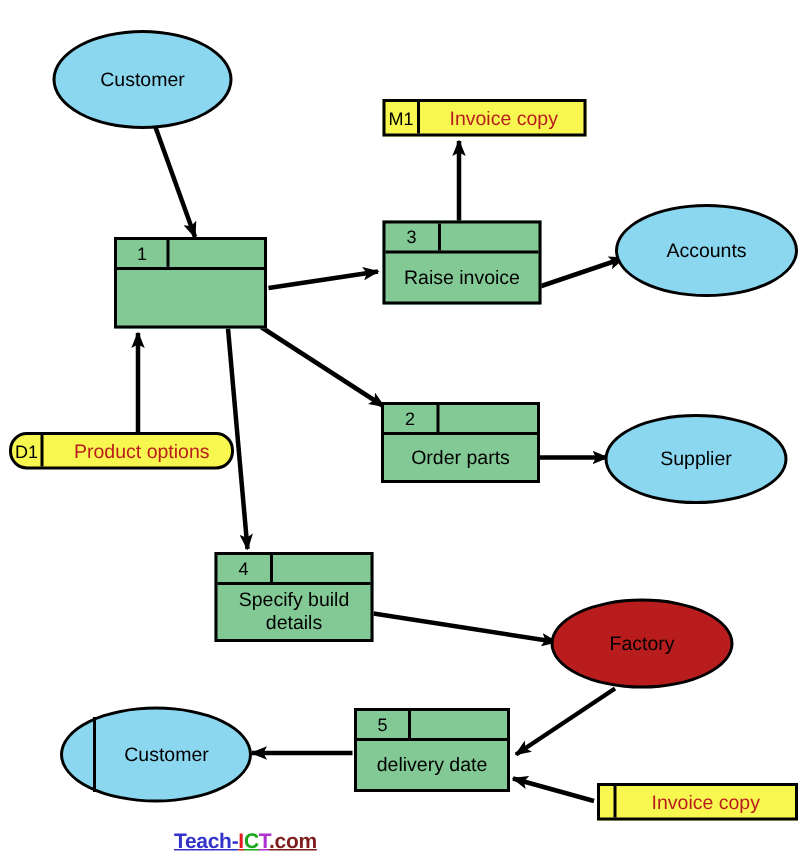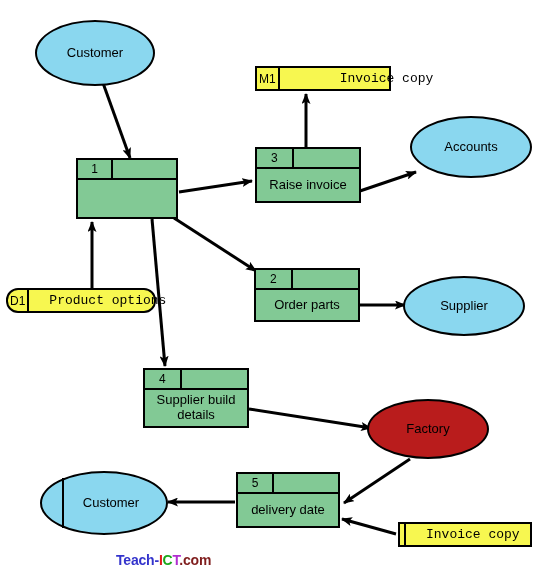--- a/index.html
+++ b/index.html
@@ -111,37 +111,36 @@
     font-size: 12px;
     color: #000000;
     padding: 0 2px;
   }
   .store-name {
     flex: 1;
     display: flex;
     align-items: center;
     justify-content: center;
     font-size: 13px;
-    color: #000000;
+    color: #b91c1c;
     padding: 0 20px;
     white-space: nowrap;
-    font-family: Liberation Mono, monospace;
   }
 
   
   #watermark {
     position: absolute;
     left: 116px;
     top: 552px;
     font-size: 14px;
     font-weight: bold;
     letter-spacing: -0.2px;
     white-space: nowrap;
   }
-  #watermark span { display: inline; }
+  #watermark span { display: inline; text-decoration: underline; }
 </style>
 </head>
 <body>
 
 <div id="canvas" style="background: rgb(255, 255, 255);">
 
   <svg id="edges" viewBox="0 0 540 574" xmlns="http://www.w3.org/2000/svg">
     <defs>
       <marker id="ah" markerWidth="11" markerHeight="9" refX="10" refY="4.5" orient="auto" markerUnits="userSpaceOnUse">
         <path d="M0,0 L11,4.5 L0,9 L2.4,4.5 Z" fill="#000000"></path>
@@ -170,21 +169,21 @@
 
     <path d="M396,534 L342,519" stroke="#000000" stroke-width="3" fill="none" marker-end="url(#ah)"></path>
 
     <path d="M235,502 L168,502" stroke="#000000" stroke-width="3" fill="none" marker-end="url(#ah)"></path>
   </svg>
 
   <div class="entity" style="left: 35px; top: 20px; width: 120px; height: 66px; background: rgb(138, 215, 239);">
     <span class="entity-label">Customer</span>
   </div>
 
-  <div class="entity" style="left: 410px; top: 116px; width: 122px; height: 62px; background: rgb(138, 215, 239);">
+  <div class="entity" style="left: 410px; top: 136px; width: 122px; height: 62px; background: rgb(138, 215, 239);">
     <span class="entity-label">Accounts</span>
   </div>
 
   <div class="entity" style="left: 403px; top: 276px; width: 122px; height: 60px; background: rgb(138, 215, 239);">
     <span class="entity-label">Supplier</span>
   </div>
 
   <div class="entity" style="left: 367px; top: 399px; width: 122px; height: 60px; background: #b91c1c;">
     <span class="entity-label">Factory</span>
   </div>
@@ -215,32 +214,32 @@
       <div class="process-head-right"></div>
     </div>
     <div class="process-body">Raise invoice</div>
   </div>
 
   <div class="process" style="left: 143px; top: 368px; width: 106px; height: 60px; background: rgb(130, 201, 149);">
     <div class="process-head">
       <div class="process-id">4</div>
       <div class="process-head-right"></div>
     </div>
-    <div class="process-body">Supplier build details</div>
+    <div class="process-body">Specify build details</div>
   </div>
 
   <div class="process" style="left: 236px; top: 472px; width: 104px; height: 56px; background: rgb(130, 201, 149);">
     <div class="process-head">
       <div class="process-id">5</div>
       <div class="process-head-right"></div>
     </div>
     <div class="process-body">delivery date</div>
   </div>
 
-  <div class="store" style="left: 255px; top: 66px; width: 136px; height: 25px; background: rgb(247, 247, 80); gap: 40px;">
+  <div class="store" style="left: 255px; top: 66px; width: 136px; height: 25px; background: rgb(247, 247, 80);">
     <div class="store-id" style="width:30px;">M1</div>
     <div class="store-name">Invoice copy</div>
   </div>
 
   <div class="store" style="left: 6px; top: 288px; width: 150px; height: 25px; background: rgb(247, 247, 80); border-radius: 12px;">
     <div class="store-id" style="width:28px;">D1</div>
     <div class="store-name">Product options</div>
   </div>
 
   <div class="store" style="left: 398px; top: 522px; width: 134px; height: 25px; background: rgb(247, 247, 80);">

